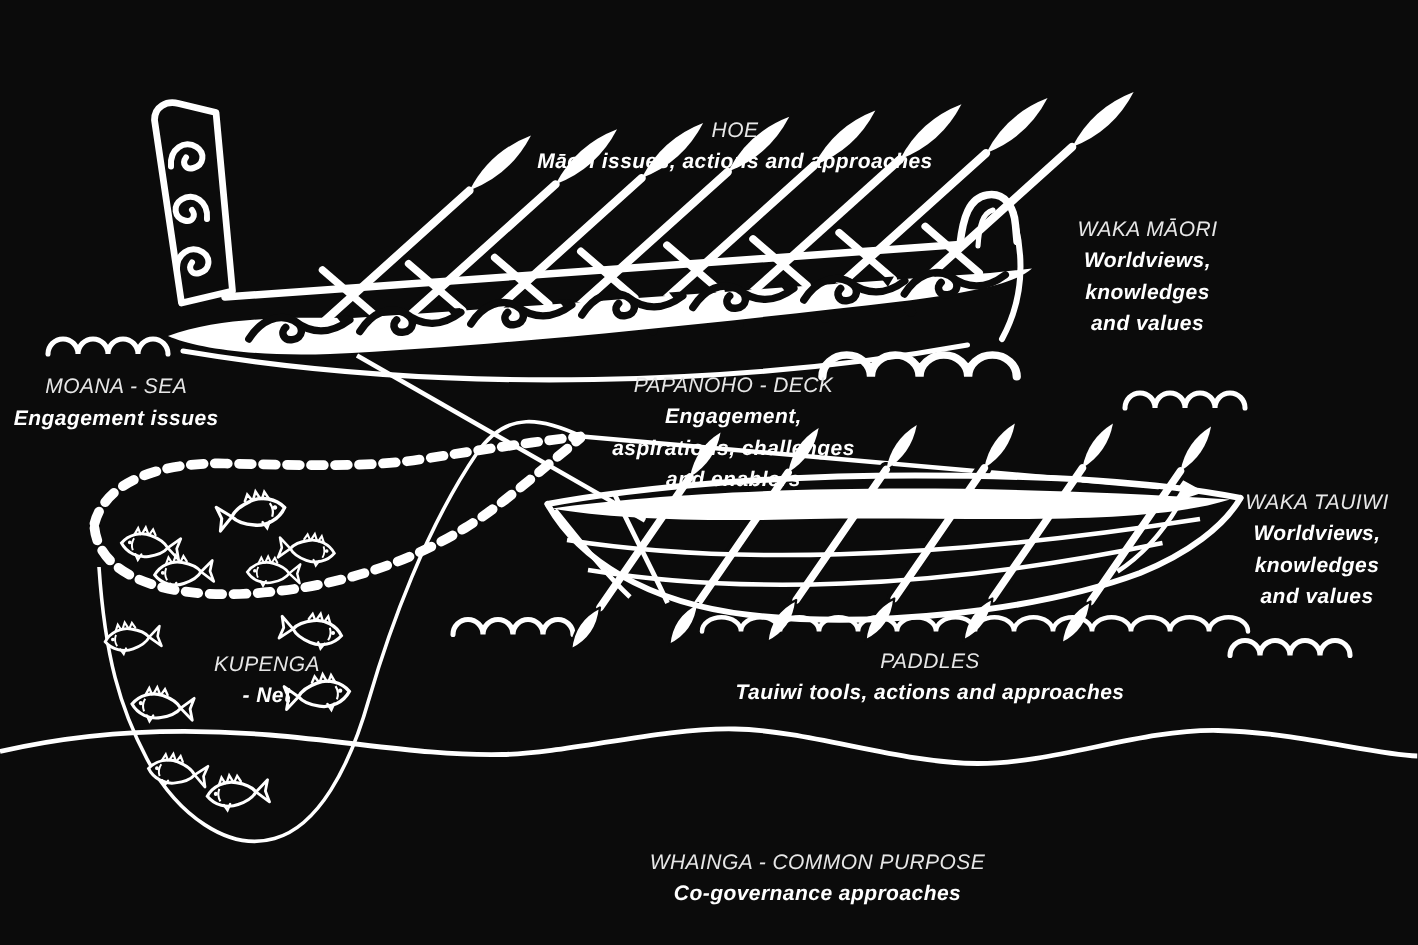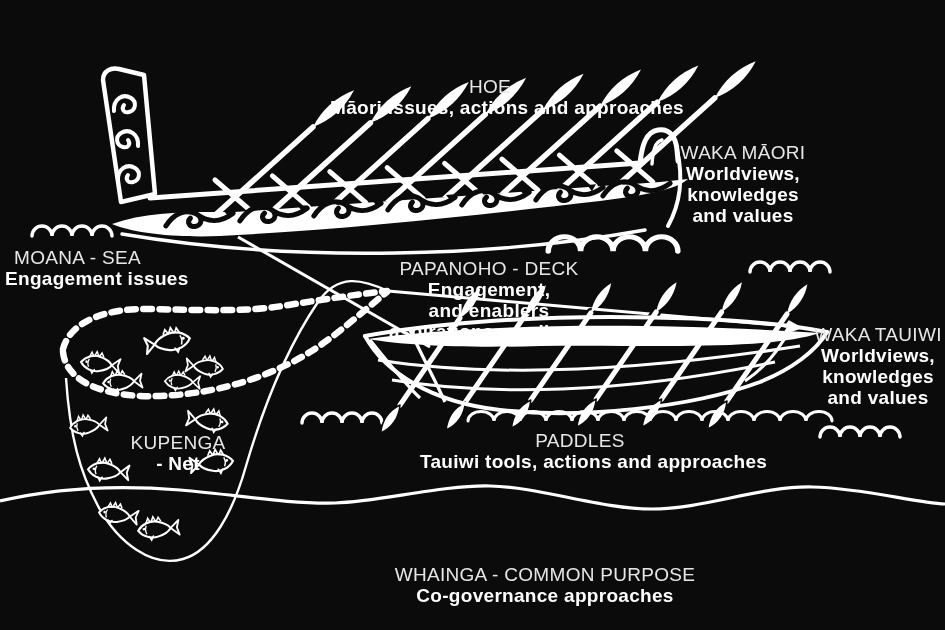--- a/index.html
+++ b/index.html
@@ -5,21 +5,21 @@
   html,body{margin:0;padding:0;}
   body{
     width:945px;height:630px;position:relative;overflow:hidden;
     background:#0b0b0b;
     font-family:"Liberation Sans", sans-serif;
   }
   #stage{position:absolute;inset:0;width:945px;height:630px;}
   svg#art{position:absolute;left:0;top:0;}
   .label{
     position:absolute;color:#f2f2f2;text-align:center;
-    font-size:19px;line-height:21px;letter-spacing:.3px;white-space:nowrap;
+    font-size:14px;line-height:21px;letter-spacing:.3px;white-space:nowrap;font-style:italic;
   }
   .label .t{display:block;font-weight:400;color:#e7e7e7;}
   .label .d{display:block;font-weight:bold;color:#ffffff;}
 </style>
 </head>
 <body>
 
 <div id="stage">
 
   <svg id="art" width="945" height="630" viewBox="0 0 945 630">
@@ -228,52 +228,52 @@
           <use href="#fish" transform="translate(158,528) rotate(-5) scale(1.05)  translate(-21,-7)"></use>
         </g>
     </g>
   </svg>
 
   <div class="label" style="left:330px;top:76px;width:320px;">
     <span class="t">HOE</span>
     <span class="d">Māori issues, actions and approaches</span>
   </div>
 
-  <div class="label" style="left:673px;top:142px;width:140px;">
+  <div class="label" style="left:695px;top:142px;width:140px;">
     <span class="t">WAKA MĀORI</span>
     <span class="d">Worldviews,</span>
     <span class="d">knowledges</span>
     <span class="d">and values</span>
   </div>
 
   <div class="label" style="left:5px;top:247px;width:145px;">
     <span class="t">MOANA - SEA</span>
     <span class="d">Engagement issues</span>
   </div>
 
-  <div class="label" style="left:389px;top:258px;width:200px;">
+  <div class="label" style="left:389px;top:246px;width:200px;">
     <span class="t">PAPANOHO - DECK</span>
     <span class="d">Engagement,</span>
+    <span class="d">aspirations, challenges</span>
     <span class="d">and enablers</span>
-    <span class="d">aspirations, challenges</span>
   </div>
 
   <div class="label" style="left:808px;top:324px;width:140px;">
     <span class="t">WAKA TAUIWI</span>
     <span class="d">Worldviews,</span>
     <span class="d">knowledges</span>
     <span class="d">and values</span>
   </div>
 
   <div class="label" style="left:108px;top:432px;width:140px;">
     <span class="t">KUPENGA</span>
     <span class="d">- Net</span>
   </div>
 
-  <div class="label" style="left:420px;top:430px;width:320px;">
+  <div class="label" style="left:460px;top:430px;width:320px;">
     <span class="t">PADDLES</span>
     <span class="d">Tauiwi tools, actions and approaches</span>
   </div>
 
   <div class="label" style="left:385px;top:517px;width:320px;margin-top:47px;">
     <span class="t">WHAINGA - COMMON PURPOSE</span>
     <span class="d">Co-governance approaches</span>
   </div>
 </div>
 

